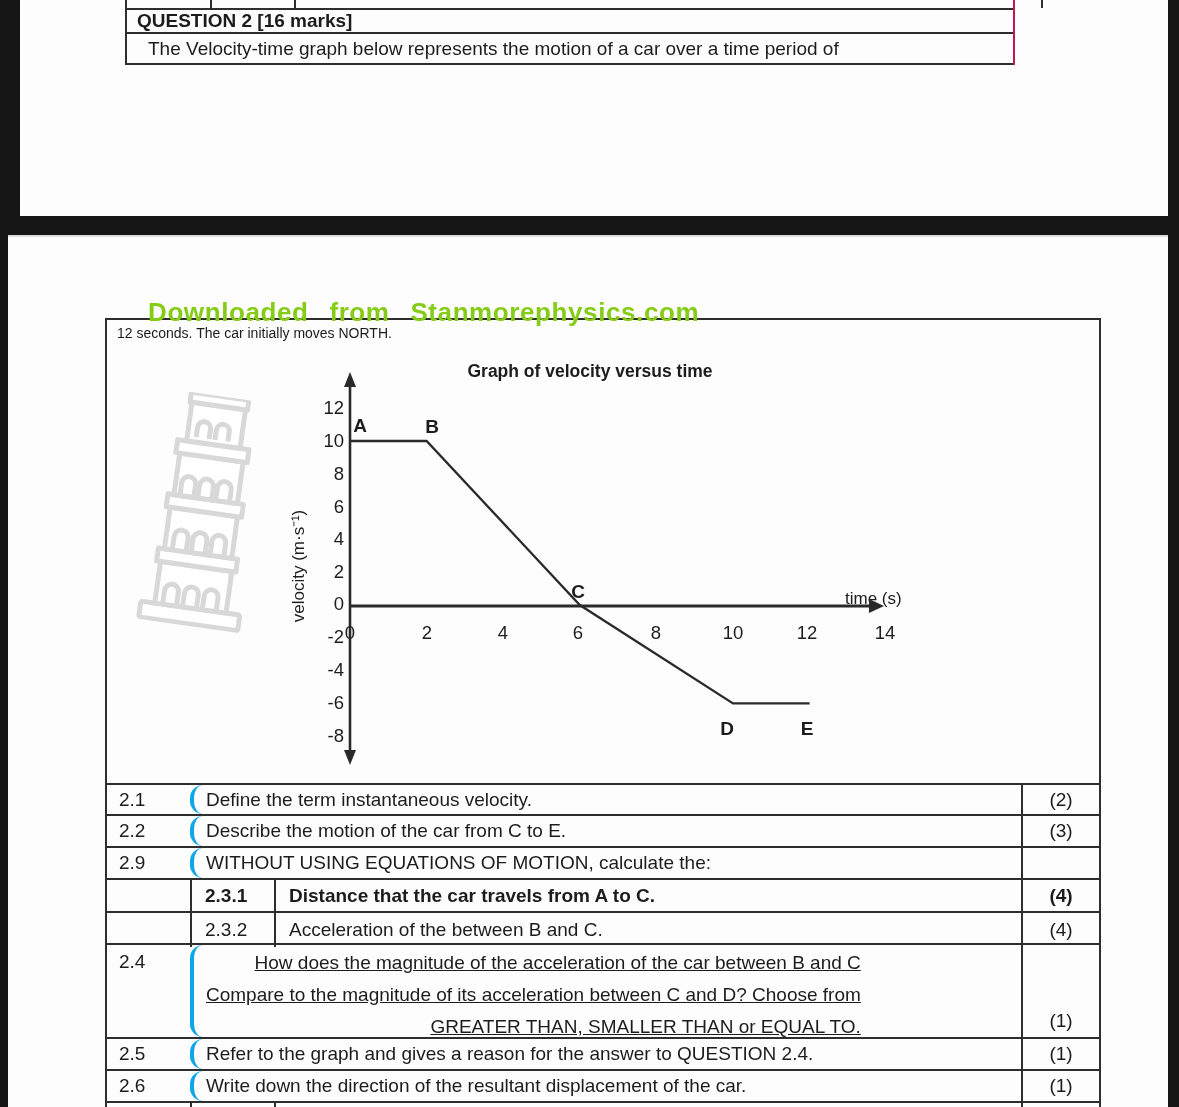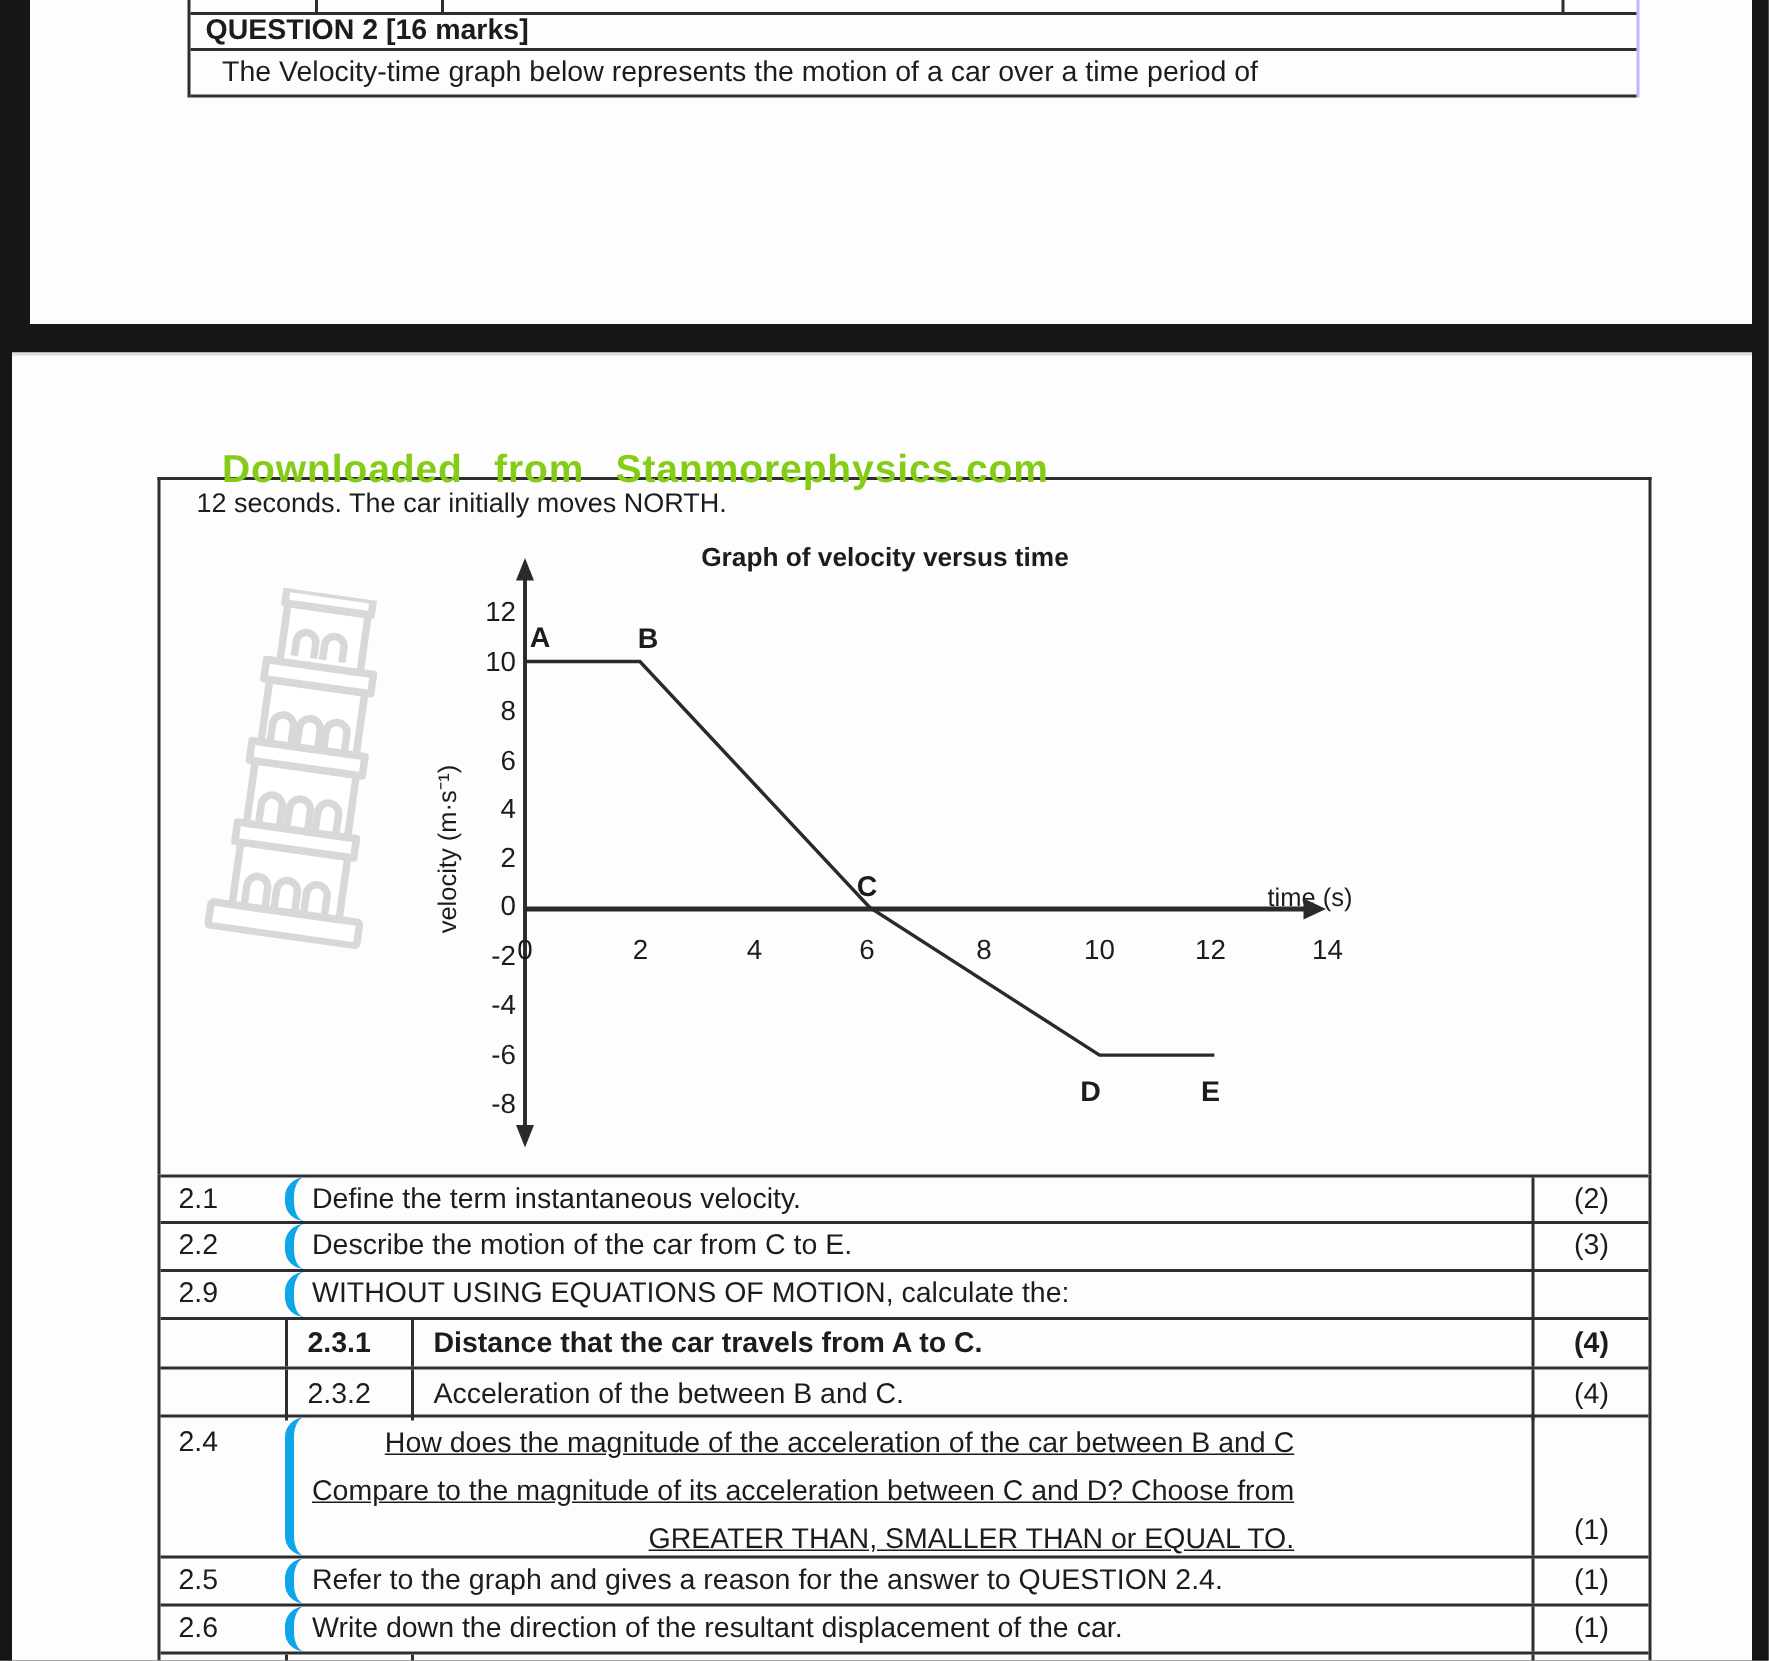--- a/index.html
+++ b/index.html
@@ -4,54 +4,54 @@
 <style>
   html,body{margin:0;padding:0;background:#161616;}
   .screen{position:relative;width:1179px;height:1107px;overflow:hidden;
           font-family:"Liberation Sans",sans-serif;color:#1c1c1c;}
   .abs{position:absolute;}
   .page{position:absolute;background:#fdfdfd;}
   .page1{left:20px;top:0;width:1148px;height:216px;}
   .page2{left:8px;top:235px;width:1160px;height:872px;border-top:2px solid #dedede;}
 
   
-  .toptable{position:absolute;left:105px;top:0;width:968px;
-            border-left:2px solid #2e2e2e;border-right:2px solid #c4b5fd;box-sizing:border-box;}
+  .toptable{position:absolute;left:105px;top:0;width:890px;
+            border-left:2px solid #2e2e2e;border-right:2px solid #be185d;box-sizing:border-box;}
   .tt-row{position:relative;box-sizing:border-box;}
   .tt-partial{height:8px;}
   .tt-header{height:26px;border-top:2px solid #2e2e2e;border-bottom:2px solid #2e2e2e;
              display:flex;align-items:center;padding-left:10px;font-weight:bold;font-size:19px;}
   .tt-intro{height:31px;border-bottom:2px solid #2e2e2e;display:flex;align-items:center;
             padding-left:21px;font-size:19px;}
   .vstub{position:absolute;top:0;width:2px;background:#2e2e2e;}
 
   
   .graphbox{position:absolute;left:105px;top:318px;width:996px;height:465px;
             border-left:2px solid #2e2e2e;border-right:2px solid #2e2e2e;border-top:2px solid #2e2e2e;
             box-sizing:border-box;}
   .watermark{position:absolute;left:148px;top:297px;font-size:26px;font-weight:600;
              letter-spacing:0.6px;word-spacing:13px;z-index:5;}
-  .introline{position:absolute;left:131px;top:325px;font-size:18px;z-index:4;}
+  .introline{position:absolute;left:117px;top:325px;font-size:14px;z-index:4;}
   .gtitle{position:absolute;left:400px;top:361px;width:380px;text-align:center;
           font-size:17.5px;font-weight:bold;}
   .ylab{position:absolute;left:212px;top:555px;width:170px;height:22px;text-align:center;
         font-size:17px;transform:rotate(-90deg);}
   .xlab{position:absolute;left:845px;top:589px;font-size:17px;}
   .ytick{position:absolute;width:36px;text-align:right;font-size:18.5px;height:22px;line-height:22px;left:308px;}
   .xtick{position:absolute;width:40px;text-align:center;font-size:18.5px;height:22px;line-height:22px;top:622px;}
   .ptlabel{position:absolute;width:22px;text-align:center;font-size:19px;font-weight:bold;}
   .tower{position:absolute;left:148px;top:395px;width:112px;height:232px;transform:rotate(8deg);}
 
   
   .qtable{position:absolute;left:105px;top:783px;width:996px;height:324px;
           border-left:2px solid #2e2e2e;border-right:2px solid #2e2e2e;box-sizing:border-box;}
   .qrow{position:absolute;left:0;width:992px;border-top:2px solid #2e2e2e;box-sizing:border-box;font-size:19px;}
   .qcell{position:absolute;top:0;bottom:0;box-sizing:border-box;display:flex;align-items:center;text-align:right;}
   .c-num{left:0;width:83px;padding-left:12px;}
-  .c-text{left:83px;width:831px;border-left:6px solid #0ea5e9;padding-left:12px;border-radius:13px;}
+  .c-text{left:83px;width:831px;border-left:4px solid #0ea5e9;padding-left:12px;border-radius:13px;}
   .c-subnum{left:83px;width:84px;border-left:2px solid #2e2e2e;padding-left:13px;}
   .c-subtext{left:167px;width:747px;border-left:2px solid #2e2e2e;padding-left:13px;}
   .c-marks{left:914px;width:78px;border-left:2px solid #2e2e2e;justify-content:center;}
   .c-marks.bottom{align-items:flex-end;padding-bottom:5px;}
   .mline{display:block;line-height:32px;text-decoration:underline;}
   .q4text{display:block;padding-top:2px;}
 </style>
 </head>
 <body>
 

